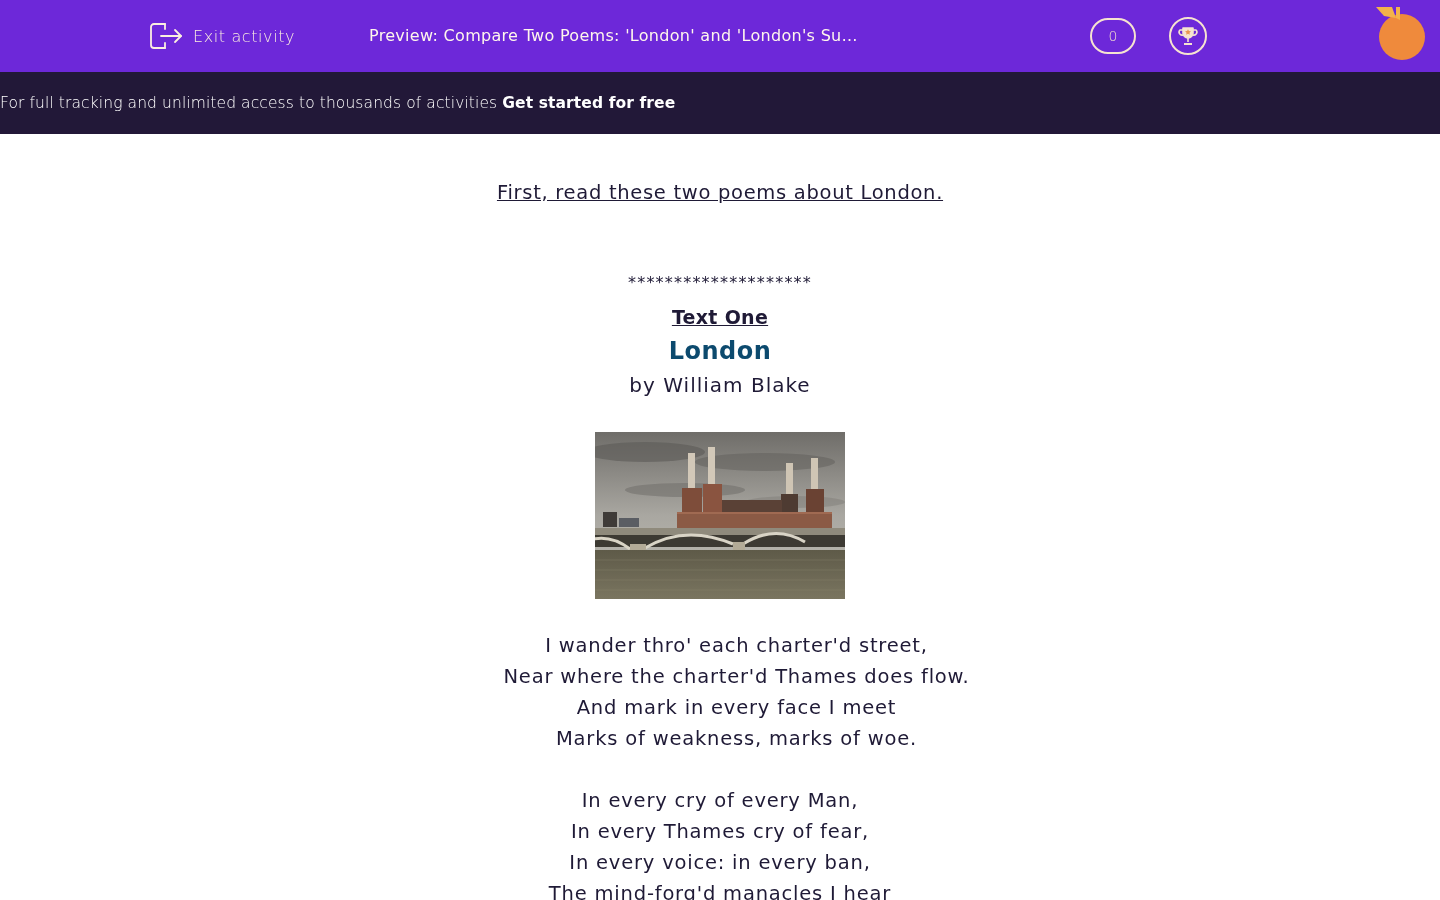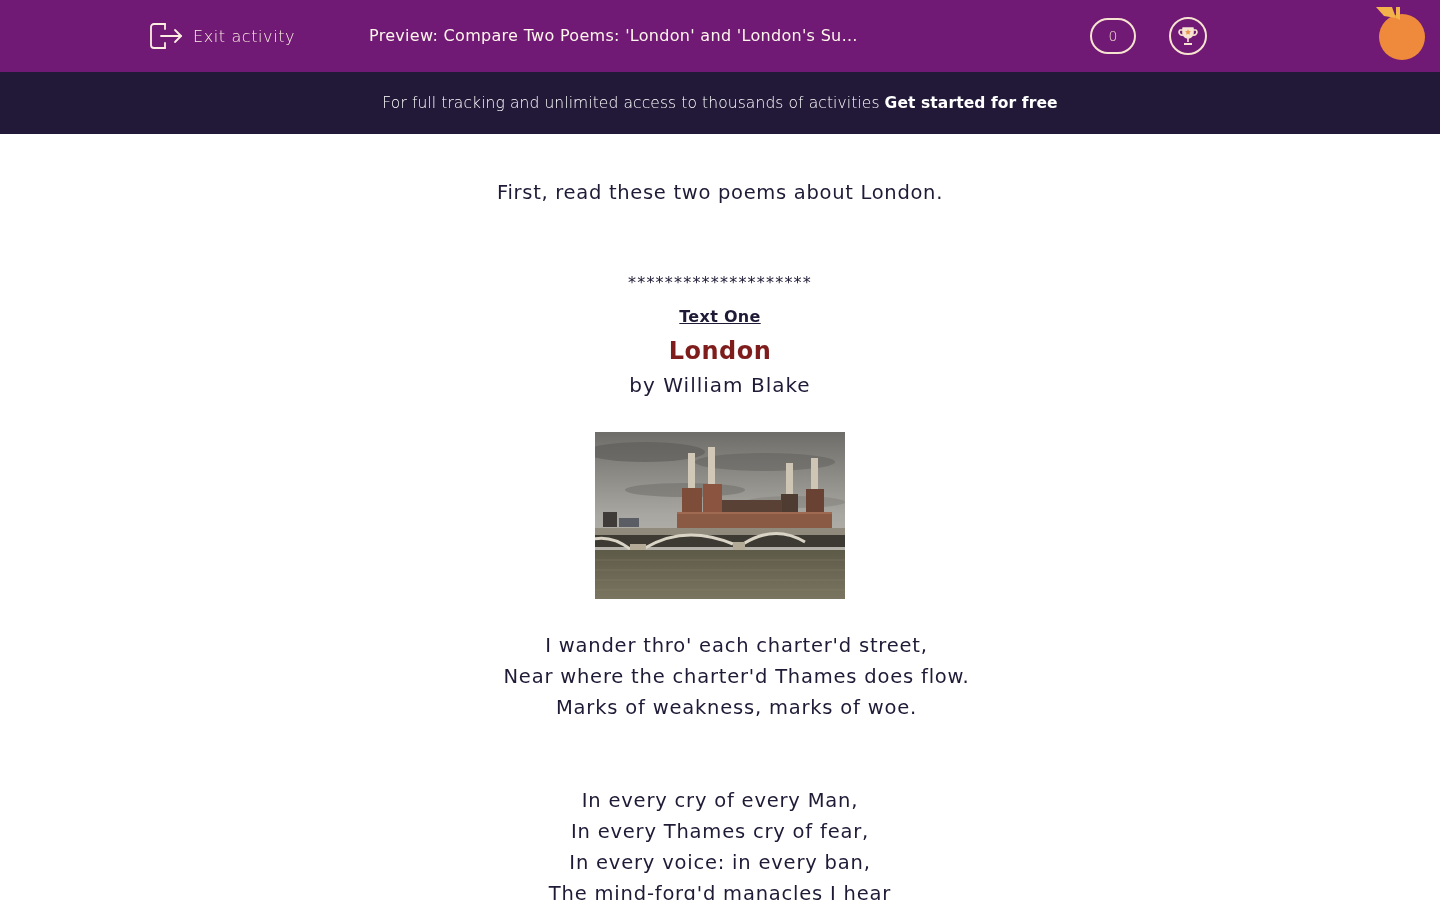--- a/index.html
+++ b/index.html
@@ -11,21 +11,21 @@
       font-family: "DejaVu Sans", sans-serif;
       color: #1f1a36;
     }
 
     
     .topbar {
       position: absolute;
       top: 0; left: 0;
       width: 1440px;
       height: 72px;
-      background: #701a75;
+      background: #6d28d9;
     }
     .exit-btn {
       position: absolute;
       left: 149px;
       top: 20px;
       height: 32px;
       display: flex;
       align-items: center;
       gap: 10px;
       color: #fdf3e8;
@@ -90,21 +90,20 @@
 
     
     .promo-banner {
       position: absolute;
       top: 72px; left: 0;
       width: 1440px;
       height: 62px;
       background: #221838;
       display: flex;
       align-items: center;
-      justify-content: center;
       font-size: 15.5px;
       color: #ffffff;
       letter-spacing: 0.1px;
     }
     .promo-text { font-weight: 300; margin-right: 5px; }
     .promo-cta { font-weight: bold; cursor: pointer; }
 
     
     .content {
       position: absolute;
@@ -115,53 +114,54 @@
     }
     .intro {
       position: absolute;
       top: 46px;
       left: 0;
       width: 1440px;
       font-size: 19.5px;
       letter-spacing: 0.7px;
       color: #1f1a36;
       line-height: 26px;
+      text-decoration: underline;
     }
     .divider-stars {
       position: absolute;
       top: 139px;
       left: 0;
       width: 1440px;
       font-size: 16px;
       letter-spacing: 1.2px;
       line-height: 20px;
       color: #1f1a36;
     }
     .text-label {
       position: absolute;
       top: 170px;
       left: 0;
       width: 1440px;
-      font-size: 16px;
+      font-size: 19px;
       font-weight: bold;
       text-decoration: underline;
       line-height: 26px;
       letter-spacing: 0.3px;
       color: #1f1a36;
     }
     .poem-title {
       position: absolute;
       top: 202px;
       left: 0;
       width: 1440px;
       font-size: 24px;
       font-weight: bold;
       line-height: 30px;
       letter-spacing: 0.5px;
-      color: #7f1d1d;
+      color: #0c4a6e;
     }
     .poem-author {
       position: absolute;
       top: 237px;
       left: 0;
       width: 1440px;
       font-size: 20px;
       line-height: 28px;
       letter-spacing: 1px;
       color: #1f1a36;
@@ -297,20 +297,21 @@
       <rect x="138" y="110" width="12" height="8" fill="#b3ab97"></rect>
 
       <rect x="0" y="118" width="250" height="49" fill="url(#water)"></rect>
       <path d="M0 128 H250 M0 138 H250 M0 148 H250 M0 158 H250" stroke="#8d876f" stroke-width="0.6" opacity="0.6"></path>
     </svg>
   </div>
 
   <div class="stanza stanza-1">
     <p class="poem-line">I wander thro' each charter'd street,</p>
     <p class="poem-line">Near where the charter'd Thames does flow.</p>
+    <p class="poem-line">And mark in every face I meet</p>
     <p class="poem-line">Marks of weakness, marks of woe.</p>
   </div>
 
   <div class="stanza stanza-2">
     <p class="poem-line">In every cry of every Man,</p>
     <p class="poem-line">In every Thames cry of fear,</p>
     <p class="poem-line">In every voice: in every ban,</p>
     <p class="poem-line">The mind-forg'd manacles I hear</p>
   </div>
 </main>

